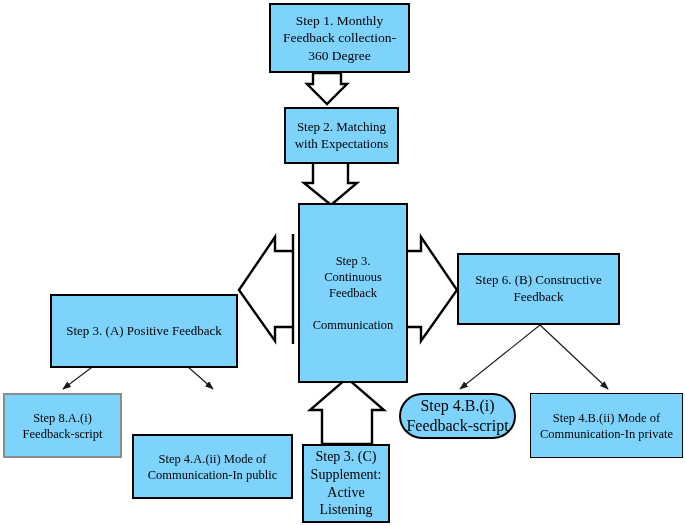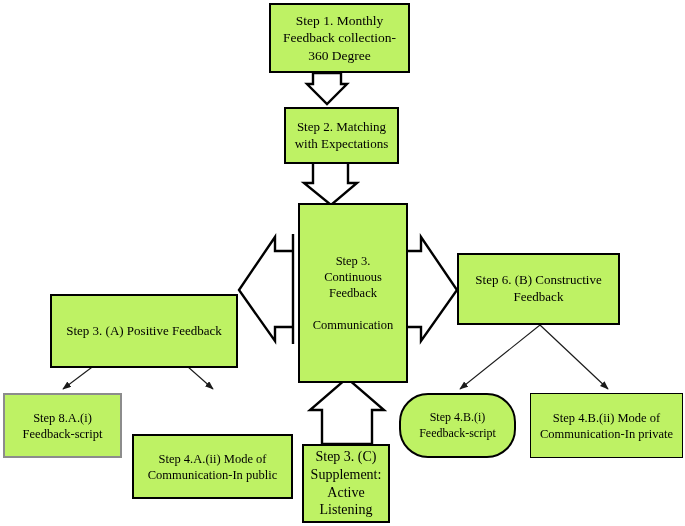--- a/index.html
+++ b/index.html
@@ -12,21 +12,21 @@
     position: relative;
     width: 685px;
     height: 526px;
     background: #ffffff;
     font-family: "Liberation Serif", "DejaVu Serif", serif;
     overflow: hidden;
   }
   .node {
     position: absolute;
     box-sizing: border-box;
-    background: #bef264;
+    background: #7dd3fc;
     display: flex;
     align-items: center;
     justify-content: center;
     text-align: center;
     color: #000000;
     line-height: 1.28;
     white-space: pre-line;
     z-index: 3;
   }
   .nb-thick  { border: 2.5px solid #000000; }
@@ -105,19 +105,19 @@
 Supplement:
 Active
 Listening</div>
 
   <div class="node nb-gray" style="left: 3px; top: 393px; width: 119px; height: 65px; font-size: 12.5px;">Step 8.A.(i)
 Feedback-script</div>
 
   <div class="node nb-med" style="left: 132px; top: 393px; width: 161px; height: 65px; font-size: 12.5px; margin-top: 41px;">Step 4.A.(ii) Mode of
 Communication-In public</div>
 
-  <div class="node nb-med" style="left: 399px; top: 393px; width: 117px; height: 65px; font-size: 12px; border-radius: 29px;">Step 4.B.(i)
+  <div class="node nb-med" style="left: 399px; top: 393px; width: 117px; height: 46px; font-size: 16px; border-radius: 29px;">Step 4.B.(i)
 Feedback-script</div>
 
   <div class="node nb-thin" style="left: 530px; top: 393px; width: 153px; height: 65px; font-size: 12.5px;">Step 4.B.(ii) Mode of
 Communication-In private</div>
 
 </div>
 
 </body></html>

